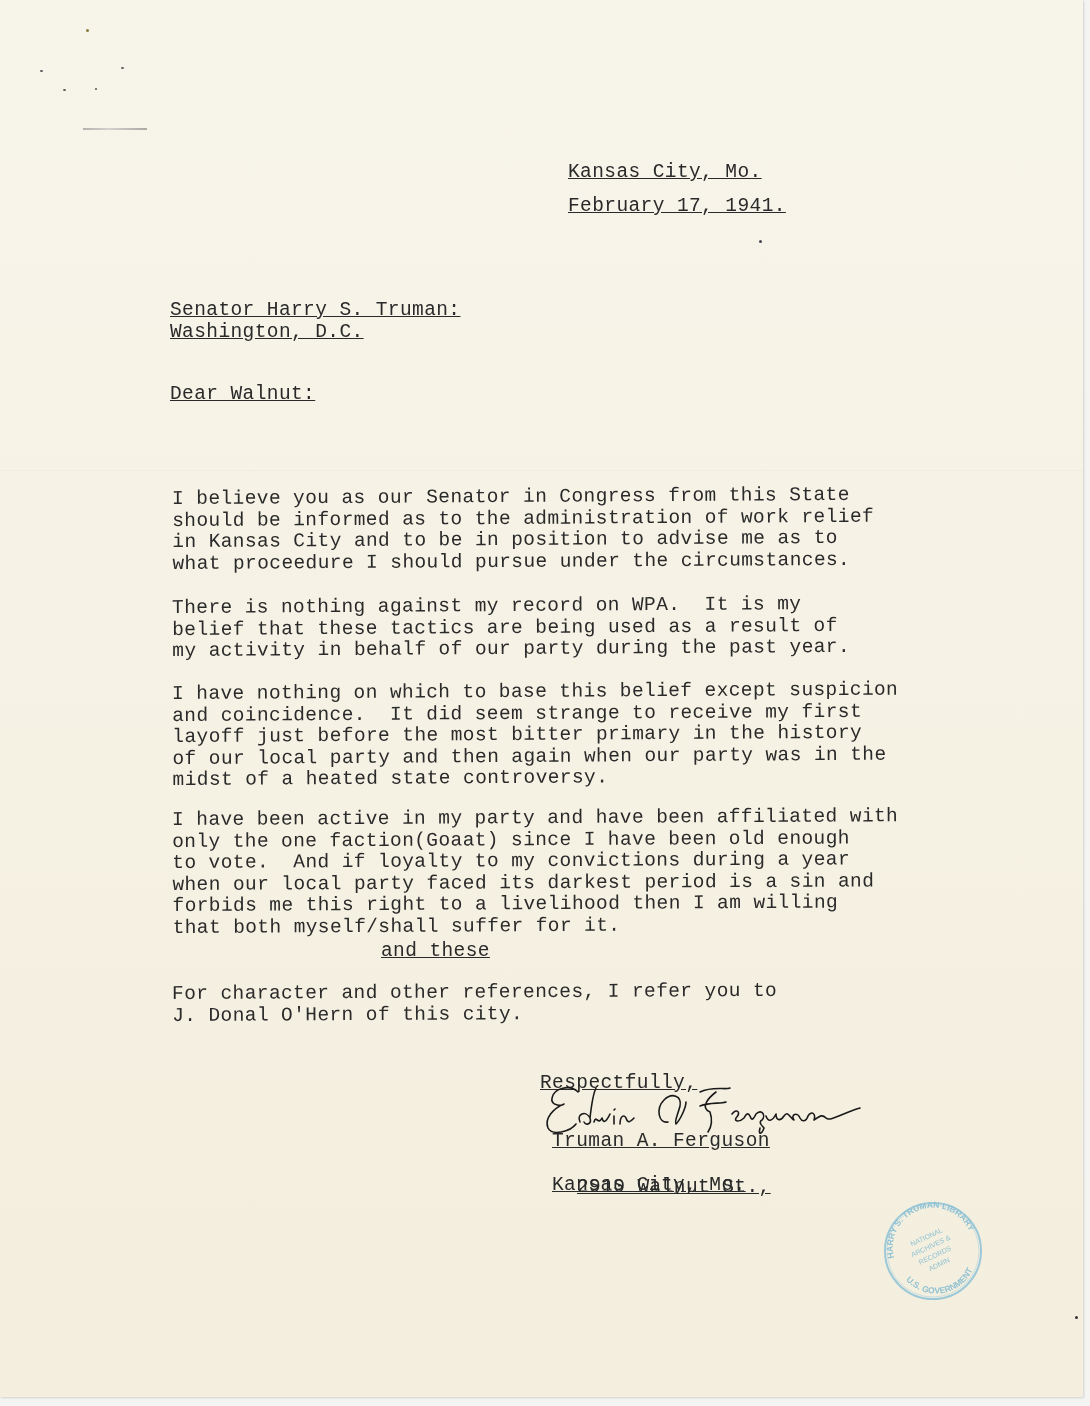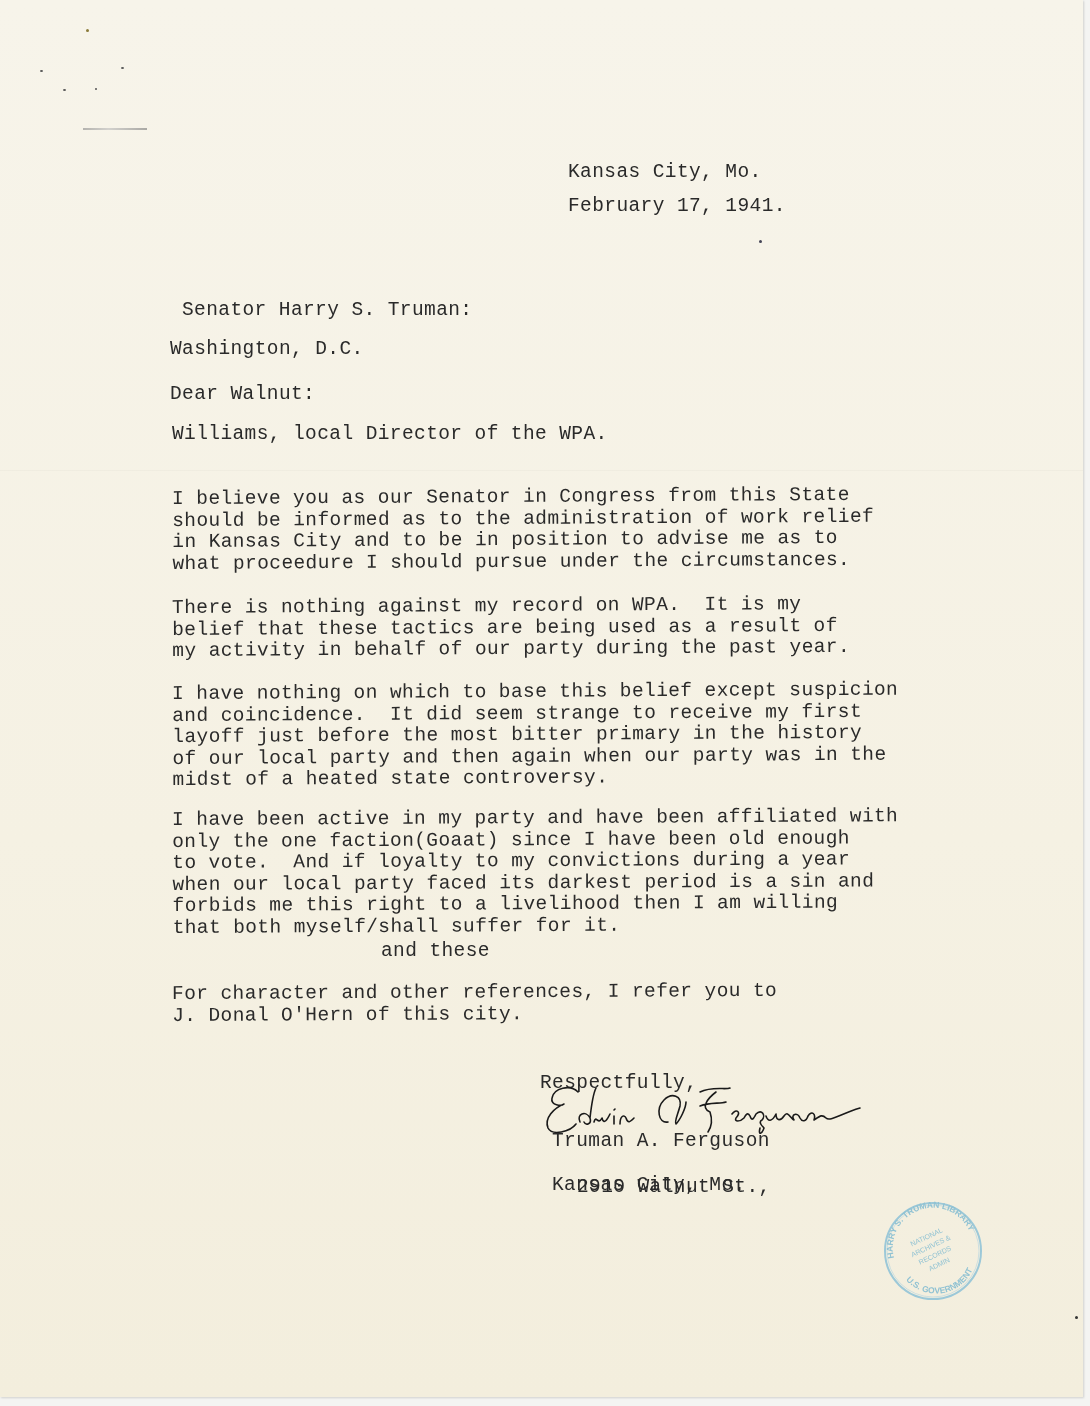--- a/index.html
+++ b/index.html
@@ -32,20 +32,21 @@
       background: rgba(0,0,0,0.025);
     }
     .typed {
       position: absolute;
       font-family: "Liberation Mono", "DejaVu Sans Mono", monospace;
       font-size: 19.5px;
       color: #2a2a2a;
       line-height: 21.6px;
       white-space: pre;
       letter-spacing: 0.4px;
+      text-decoration: underline;
     }
     .para {
       position: absolute;
       left: 172px;
       font-family: "Liberation Mono", "DejaVu Sans Mono", monospace;
       font-size: 19.5px;
       color: #2a2a2a;
       line-height: 21.6px;
       letter-spacing: 0.4px;
     }
@@ -85,27 +86,26 @@
   <div class="speck" style="left:121px;top:67px;width:3px;height:2px;"></div>
   <div class="speck" style="left:63px;top:89px;width:3px;height:2px;"></div>
   <div class="speck" style="left:95px;top:88px;width:2px;height:2px;"></div>
   <div style="position:absolute;left:83px;top:128px;width:64px;height:2px;background:linear-gradient(90deg,#888 0%,#bbb 40%,#999 70%,#777 100%);opacity:0.6;"></div>
   <div class="speck" style="left:759px;top:240px;width:3px;height:3px;background:#445;"></div>
   <div class="speck" style="left:1075px;top:1316px;width:3px;height:3px;background:#333;"></div>
 
   <div class="typed" style="left:568px;top:162px;">Kansas City, Mo.</div>
   <div class="typed" style="left:568px;top:196px;">February 17, 1941.</div>
 
-  <div class="typed" style="left:170px;top:300px;margin-left:12px;">Senator Harry S. Truman:</div>
-  <div class="typed" style="left:170px;top:339px;">Washington, D.C.</div>
+  <div class="typed" style="left:170px;top:300px;">Senator Harry S. Truman:</div>
+  <div class="typed" style="left:170px;top:322px;">Washington, D.C.</div>
 
   <div class="typed" style="left:170px;top:384px;">Dear Walnut:</div>
 
   <div class="para" style="top:424px;">
-    <span class="line">Williams, local Director of the WPA.</span>
   </div>
 
   <div class="para" style="top:489px;transform:rotate(-0.35deg);transform-origin:left top;">
     <span class="line">I believe you as our Senator in Congress from this State</span>
     <span class="line">should be informed as to the administration of work relief</span>
     <span class="line">in Kansas City and to be in position to advise me as to</span>
     <span class="line">what proceedure I should pursue under the circumstances.</span>
   </div>
 
   <div class="para" style="top:598px;transform:rotate(-0.35deg);transform-origin:left top;">

